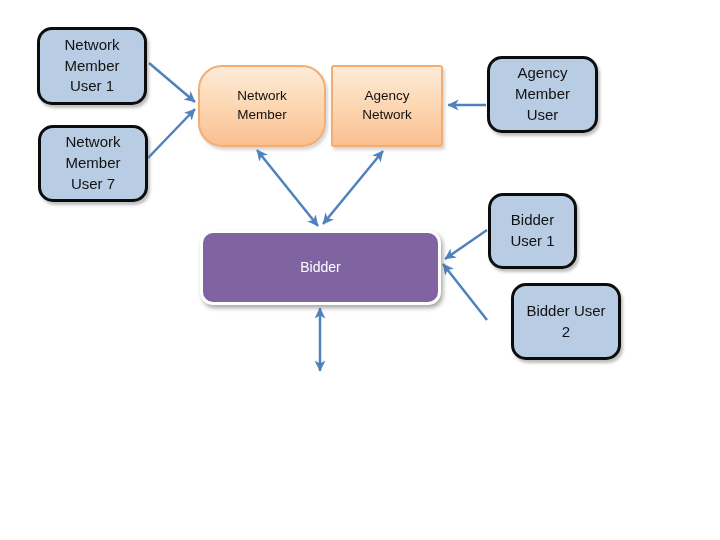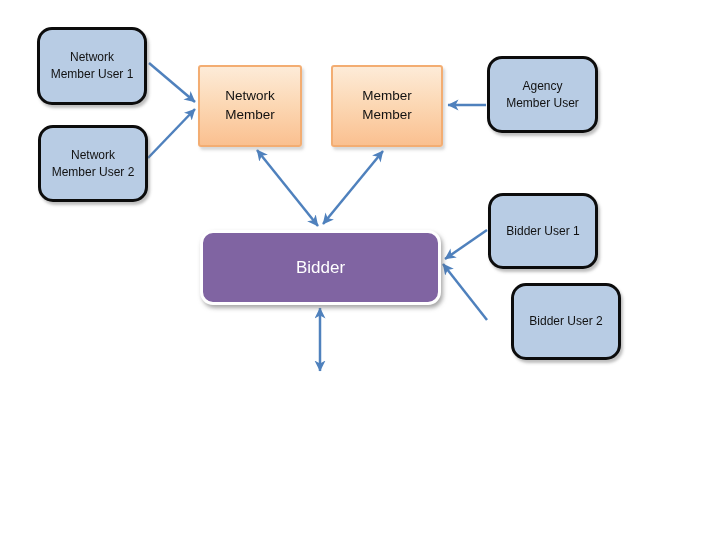--- a/index.html
+++ b/index.html
@@ -15,50 +15,50 @@
     text-align:center; line-height:1.38;
   }
   .node .lbl { display:block; }
 
   
   .user-box {
     background:#B8CCE4;
     border:3px solid #0c0c0c;
     border-radius:15px;
     box-shadow:2px 3px 3px rgba(110,110,110,0.45);
-    color:#111; font-size:12px; padding:0 10px;
+    color:#111; font-size:15px; padding:0 10px;
   }
 
   
   .member-box {
     background:linear-gradient(180deg, #FDEBD8 0%, #FCD9B6 45%, #FAC090 100%);
     border:2px solid #F3AD72;
     border-radius:3px;
     box-shadow:2px 3px 3px rgba(140,140,140,0.35);
     color:#111; font-size:13.5px; padding:4px 11px;
   }
 
   
   .core-box {
     border:3px solid #ffffff;
     border-radius:13px;
     box-shadow:2px 3px 4px rgba(95,95,95,0.55);
-    color:#ffffff; font-size:17px; padding:4px 12px;
+    color:#ffffff; font-size:14px; padding:4px 12px;
   }
   .bidder-fill { background:#8064A2; }
   .impbus-fill { background:#F5994D; }
 
   
   #n-nmu1   { left:37px;  top:27px;  width:110px; height:78px; }
   #n-nmu2   { left:38px;  top:125px; width:110px; height:77px; }
-  #n-nm     { left:198px; top:65px;  width:104px; height:82px; }
+  #n-nm     { left:198px; top:65px;  width:128px; height:82px;border-radius:24px; }
   #n-am     { left:331px; top:65px;  width:112px; height:82px; }
   #n-amu    { left:487px; top:56px;  width:111px; height:77px; }
   #n-bidder { left:200px; top:230px; width:241px; height:75px; }
-  #n-bu1    { left:488px; top:193px; width:110px; height:76px; }
+  #n-bu1    { left:488px; top:193px; width:89px; height:76px; }
   #n-bu2    { left:488px; top:283px; width:110px; height:77px;margin-left:23px; }
   #n-impbus { left:198px; top:376px; width:245px; height:72px; }
 </style>
 </head>
 <body>
 
 <div class="canvas">
 
   <svg class="edges-layer" viewBox="0 0 720 540" xmlns="http://www.w3.org/2000/svg">
     <defs>
@@ -76,29 +76,29 @@
       <line x1="487" y1="320" x2="443" y2="264" marker-end="url(#ah)"></line>
       <line x1="320" y1="308" x2="320" y2="371" marker-start="url(#ah)" marker-end="url(#ah)"></line>
     </g>
   </svg>
 
   <div id="n-nmu1" class="node user-box">
     <span class="lbl">Network Member User 1</span>
   </div>
 
   <div id="n-nmu2" class="node user-box">
-    <span class="lbl">Network Member User 2</span>
+    <span class="lbl">Network Member User 7</span>
   </div>
 
   <div id="n-nm" class="node member-box">
     <span class="lbl">Network Member</span>
   </div>
 
   <div id="n-am" class="node member-box">
-    <span class="lbl">Member Member</span>
+    <span class="lbl">Agency Network</span>
   </div>
 
   <div id="n-amu" class="node user-box">
     <span class="lbl">Agency Member User</span>
   </div>
 
   <div id="n-bidder" class="node core-box bidder-fill">
     <span class="lbl">Bidder</span>
   </div>
 

